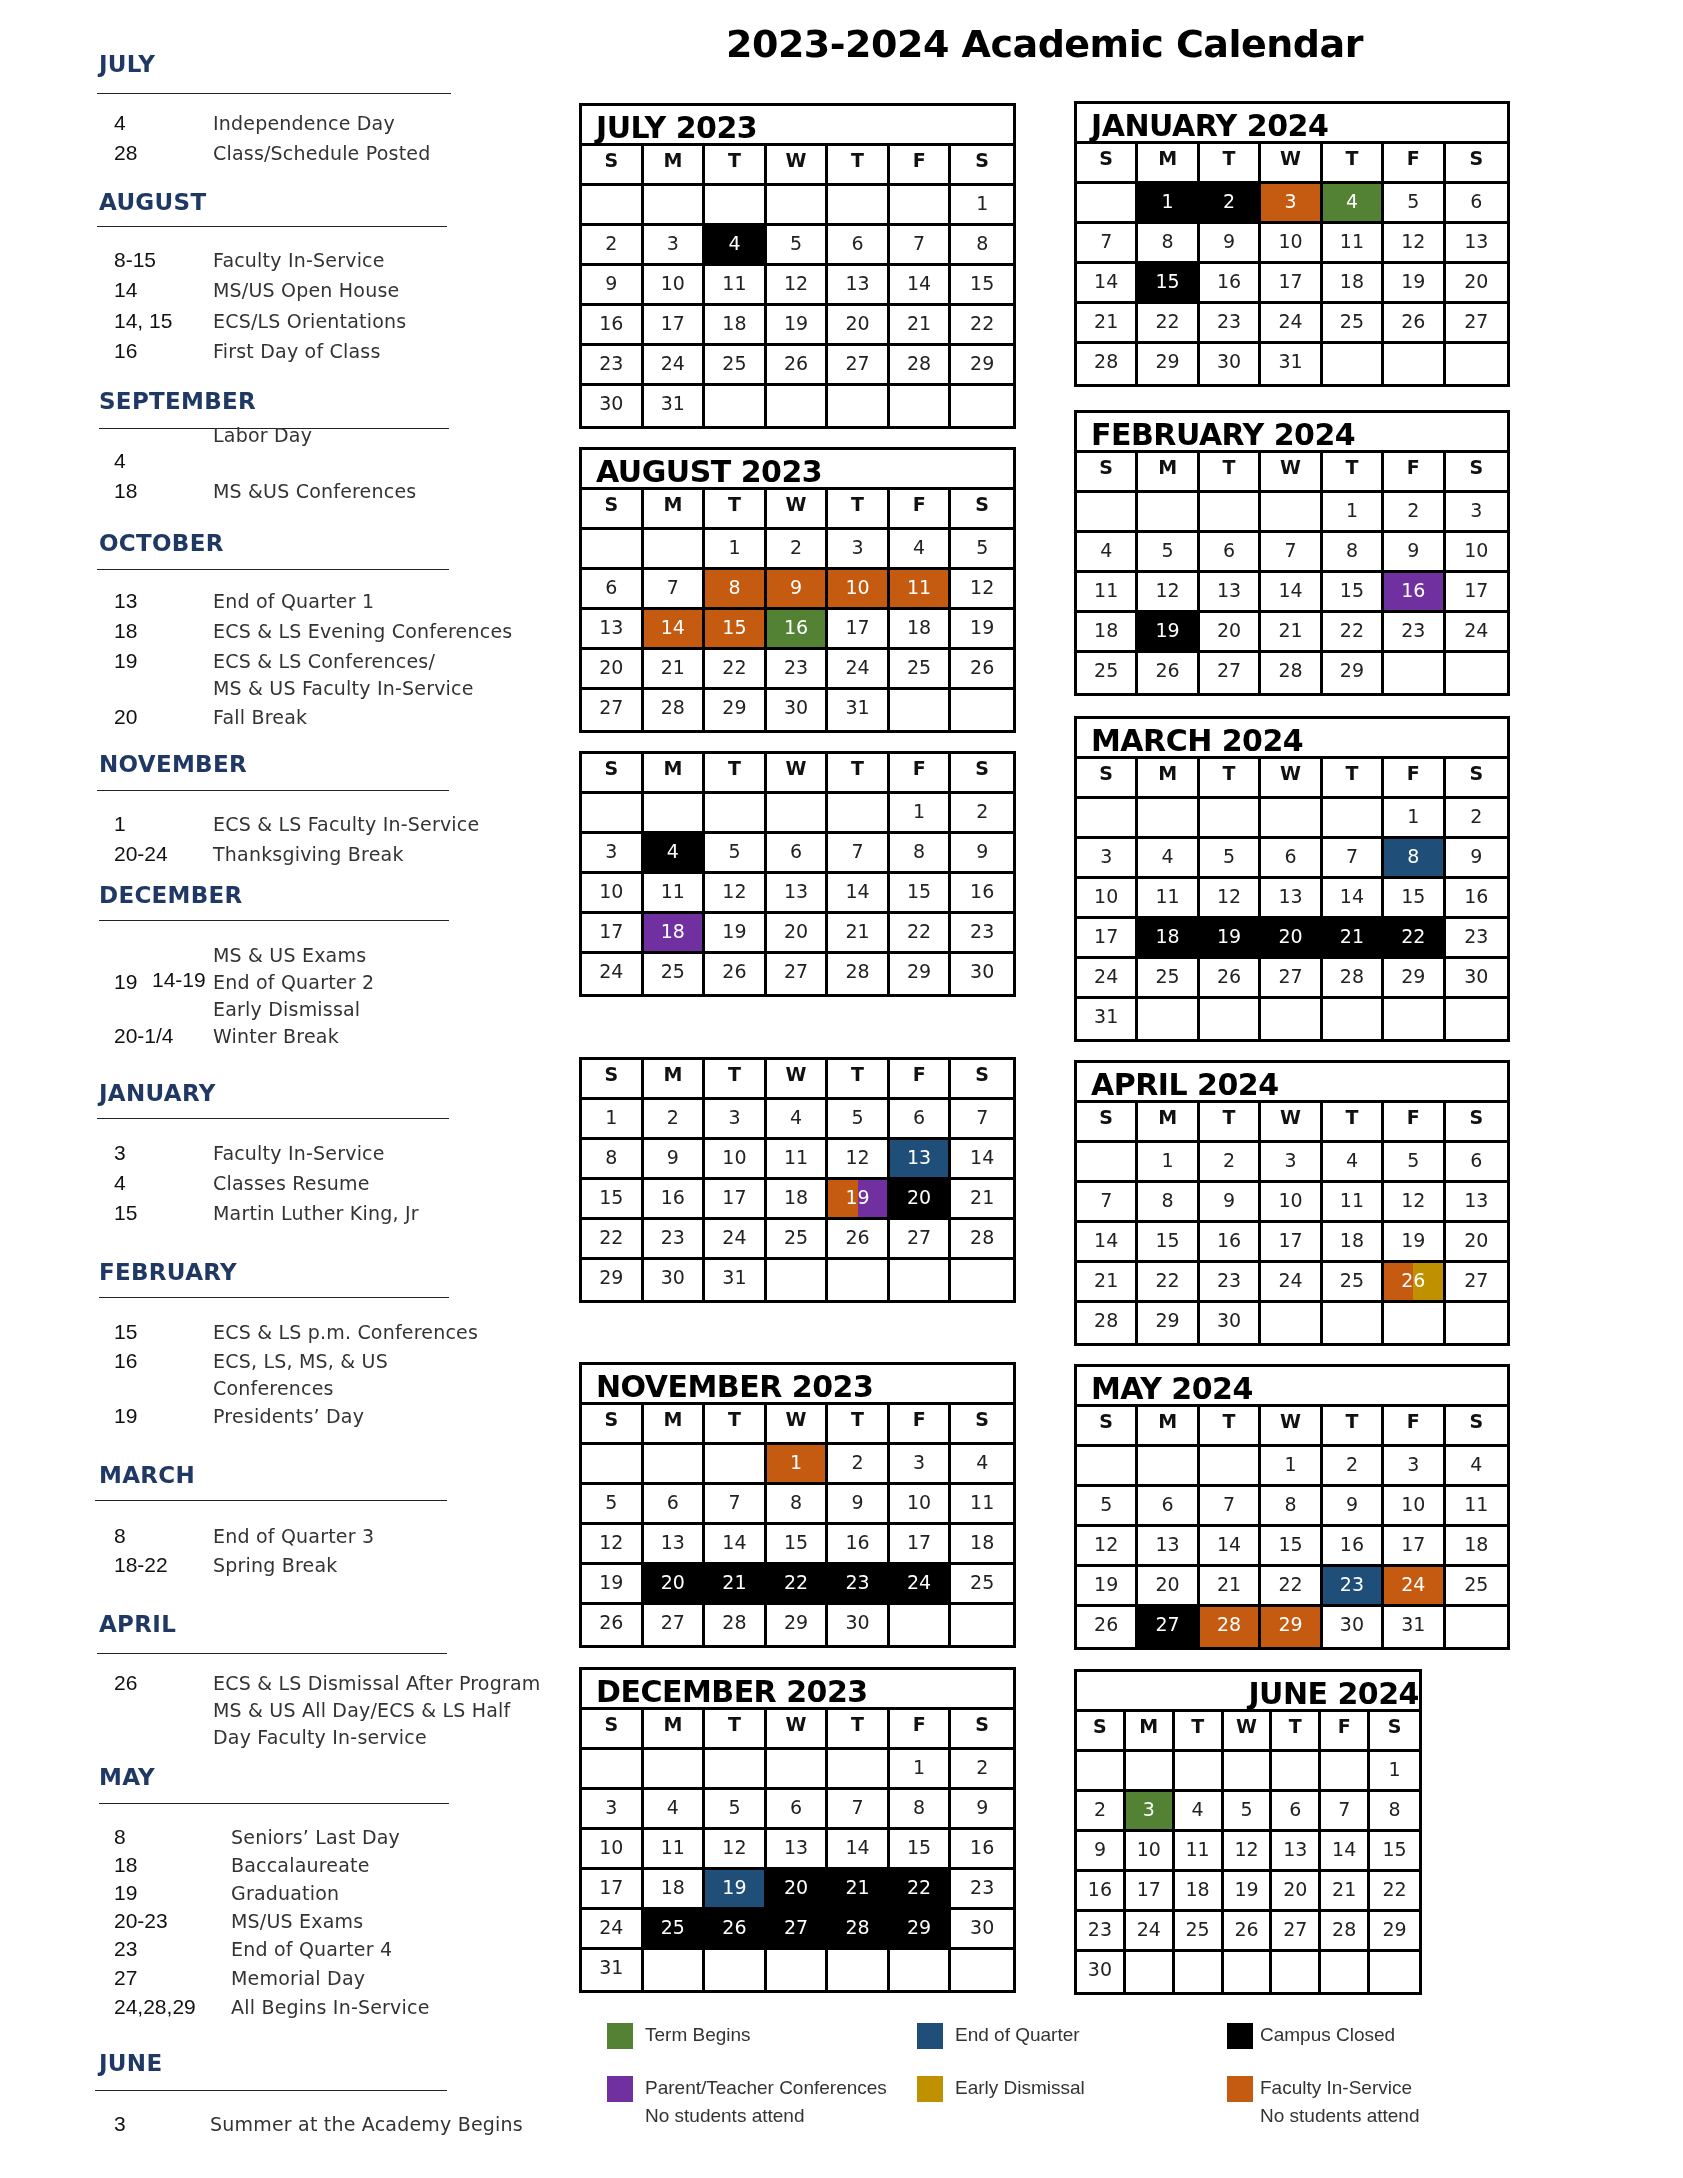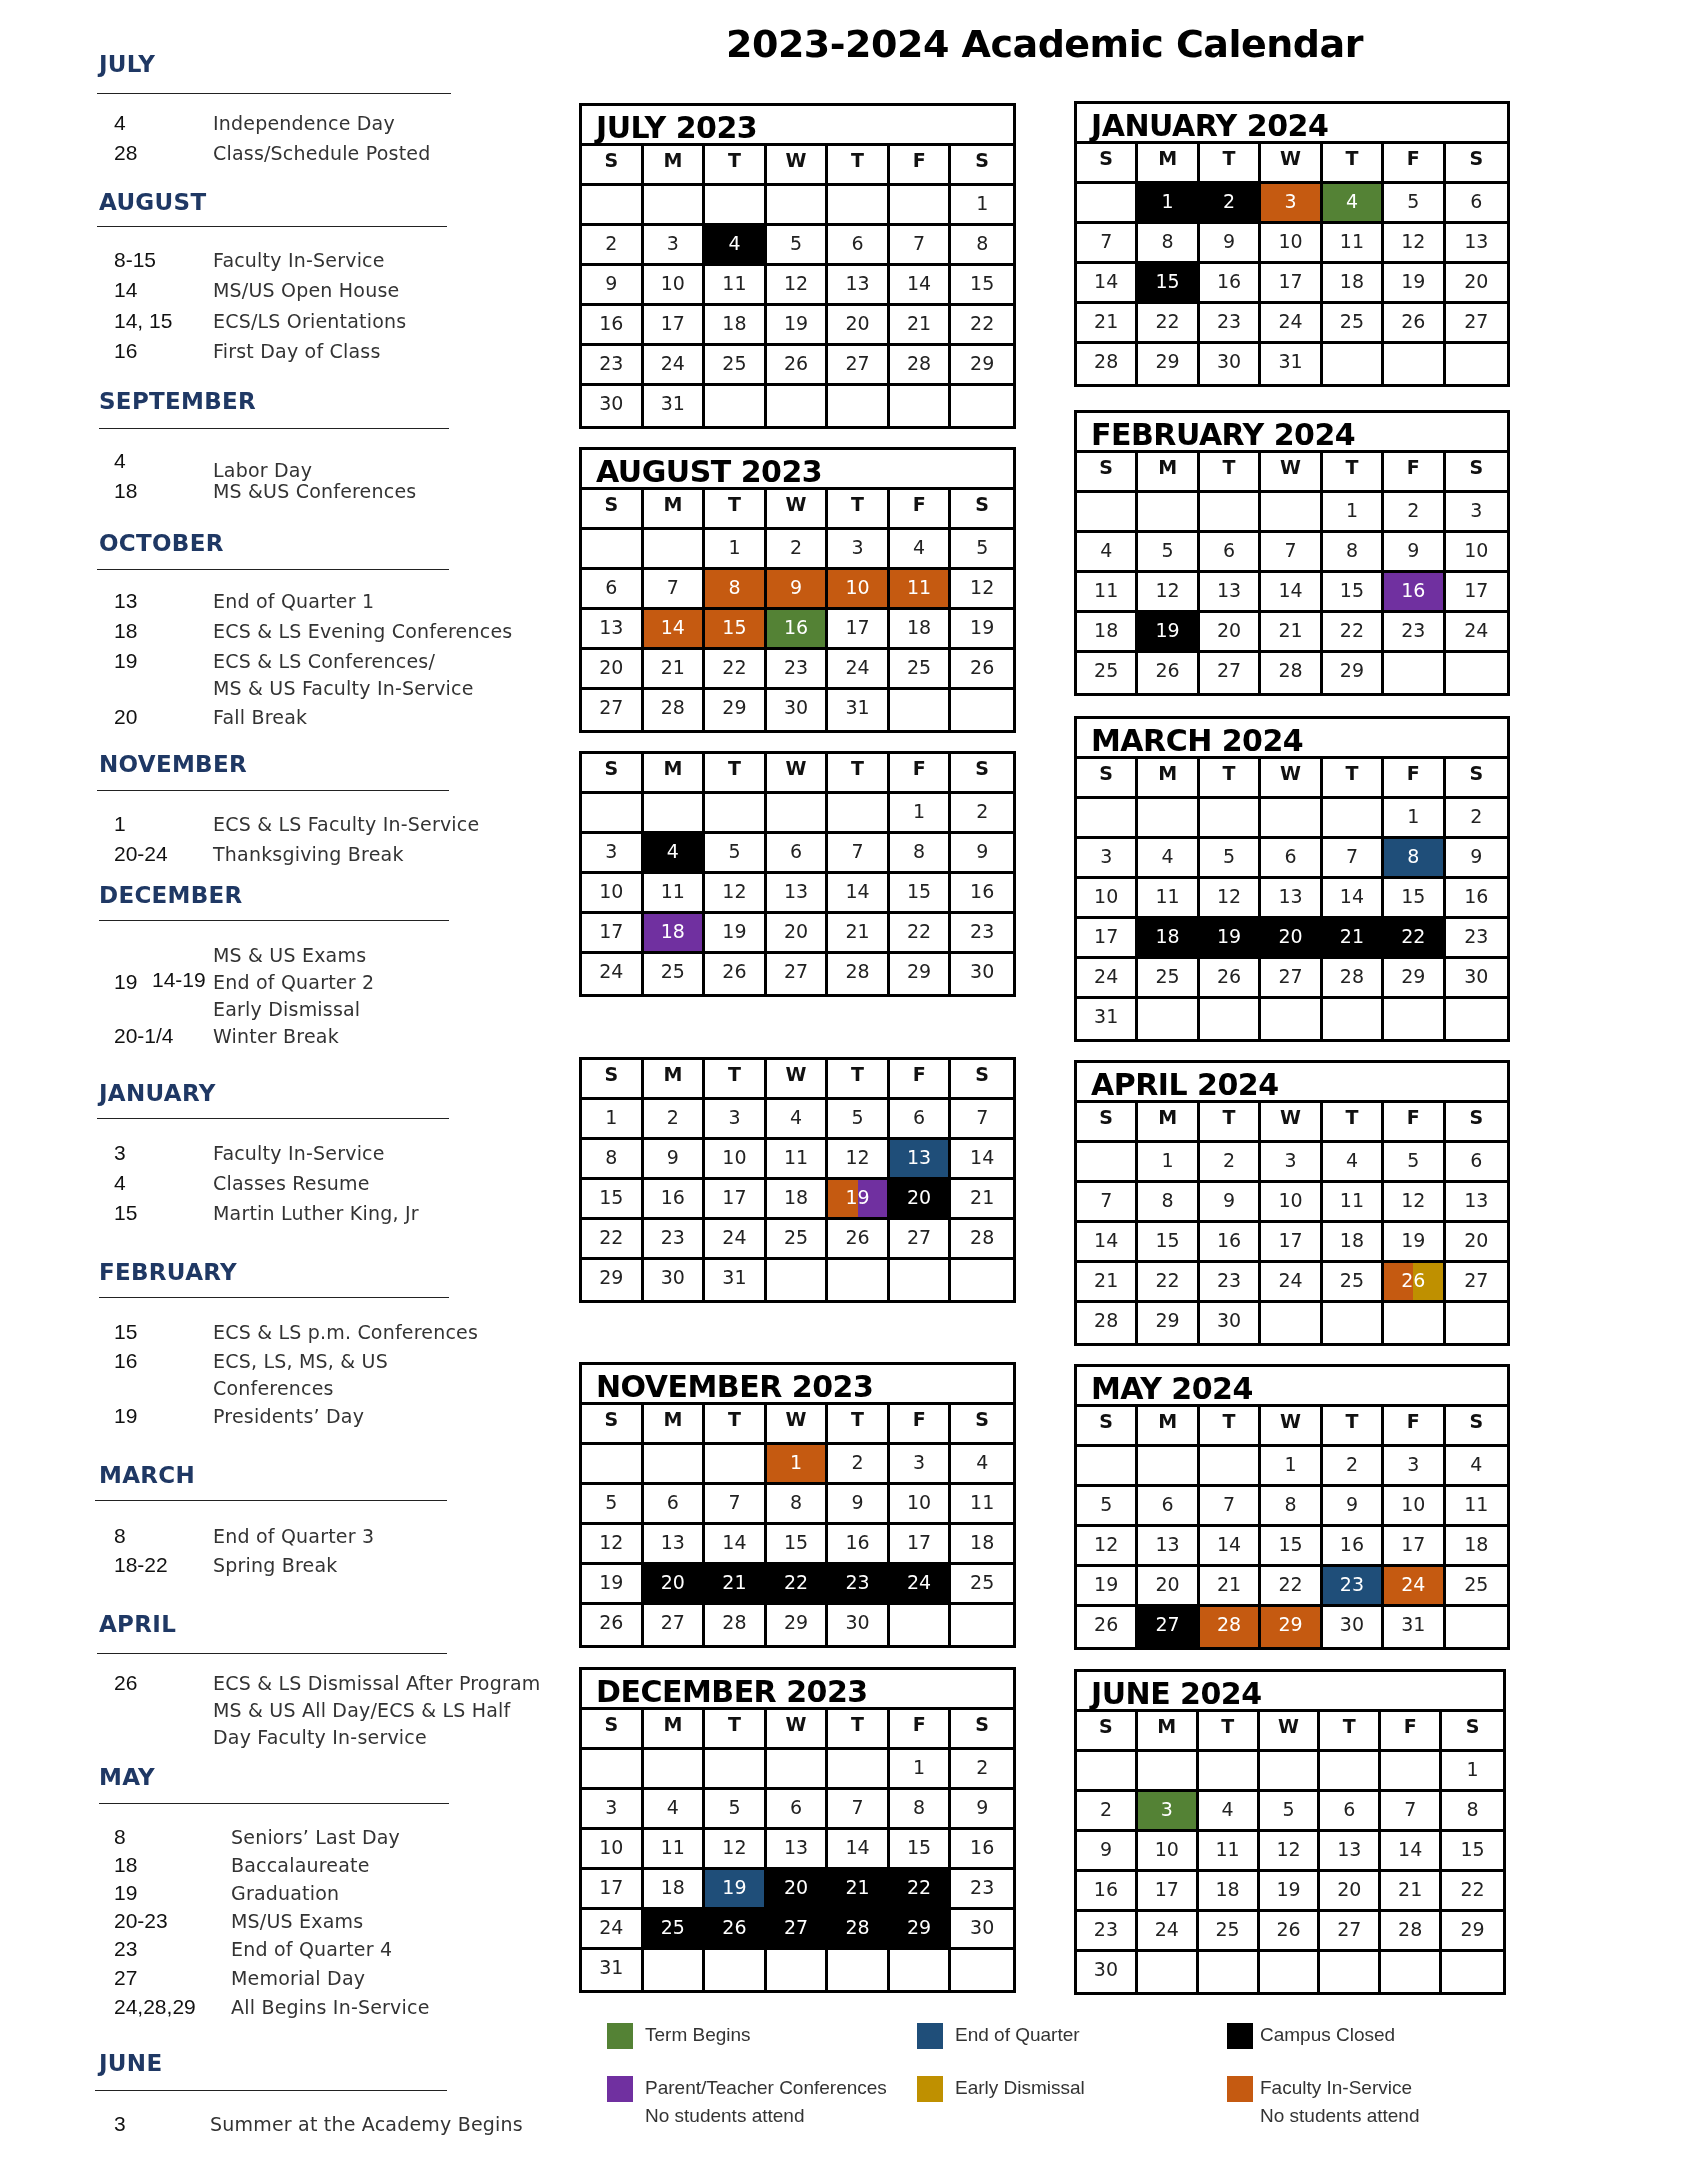--- a/index.html
+++ b/index.html
@@ -56,21 +56,21 @@
       <div class="ev-desc" style="left: 213px; top: 249px;">Faculty In-Service</div>
       <div class="ev-date" style="top: 278px;">14</div>
       <div class="ev-desc" style="left: 213px; top: 279px;">MS/US Open House</div>
       <div class="ev-date" style="top: 309px;">14, 15</div>
       <div class="ev-desc" style="left: 213px; top: 310px;">ECS/LS Orientations</div>
       <div class="ev-date" style="top: 339px;">16</div>
       <div class="ev-desc" style="left: 213px; top: 340px;">First Day of Class</div>
       <div class="sec-head" style="top: 388px;">SEPTEMBER</div>
       <div class="sec-rule" style="left: 99px; width: 350px; top: 428px;"></div>
       <div class="ev-date" style="top: 449px;">4</div>
-      <div class="ev-desc" style="left: 213px; top: 459px;">Labor Day</div>
+      <div class="ev-desc" style="left: 213px; top: 424px;">Labor Day</div>
       <div class="ev-date" style="top: 479px;">18</div>
       <div class="ev-desc" style="left: 213px; top: 480px;">MS &amp;US Conferences</div>
       <div class="sec-head" style="top: 530px;">OCTOBER</div>
       <div class="sec-rule" style="left: 97px; width: 352px; top: 569px;"></div>
       <div class="ev-date" style="top: 589px;">13</div>
       <div class="ev-desc" style="left: 213px; top: 590px;">End of Quarter 1</div>
       <div class="ev-date" style="top: 619px;">18</div>
       <div class="ev-desc" style="left: 213px; top: 620px;">ECS &amp; LS Evening Conferences</div>
       <div class="ev-date" style="top: 649px;">19</div>
       <div class="ev-desc" style="left: 213px; top: 650px;">ECS &amp; LS Conferences/</div>
@@ -1348,21 +1348,21 @@
           </div>
           <div class="cal-cell last">
             <span class="num">30</span>
           </div>
           <div class="cal-cell last">
             <span class="num">31</span>
           </div>
           <div class="cal-cell c7 last"></div>
         </div>
       </div>
-      <div class="cal" style="left: 1074px; top: 1669px; width: 432px;">
+      <div class="cal" style="left: 1074px; top: 1669px; width: 348px; text-align: right;">
         <div class="cal-title">JUNE 2024</div>
         <div class="cal-grid">
           <div class="cal-cell dow">S</div>
           <div class="cal-cell dow">M</div>
           <div class="cal-cell dow">T</div>
           <div class="cal-cell dow">W</div>
           <div class="cal-cell dow">T</div>
           <div class="cal-cell dow">F</div>
           <div class="cal-cell dow c7">S</div>
           <div class="cal-cell"></div>

